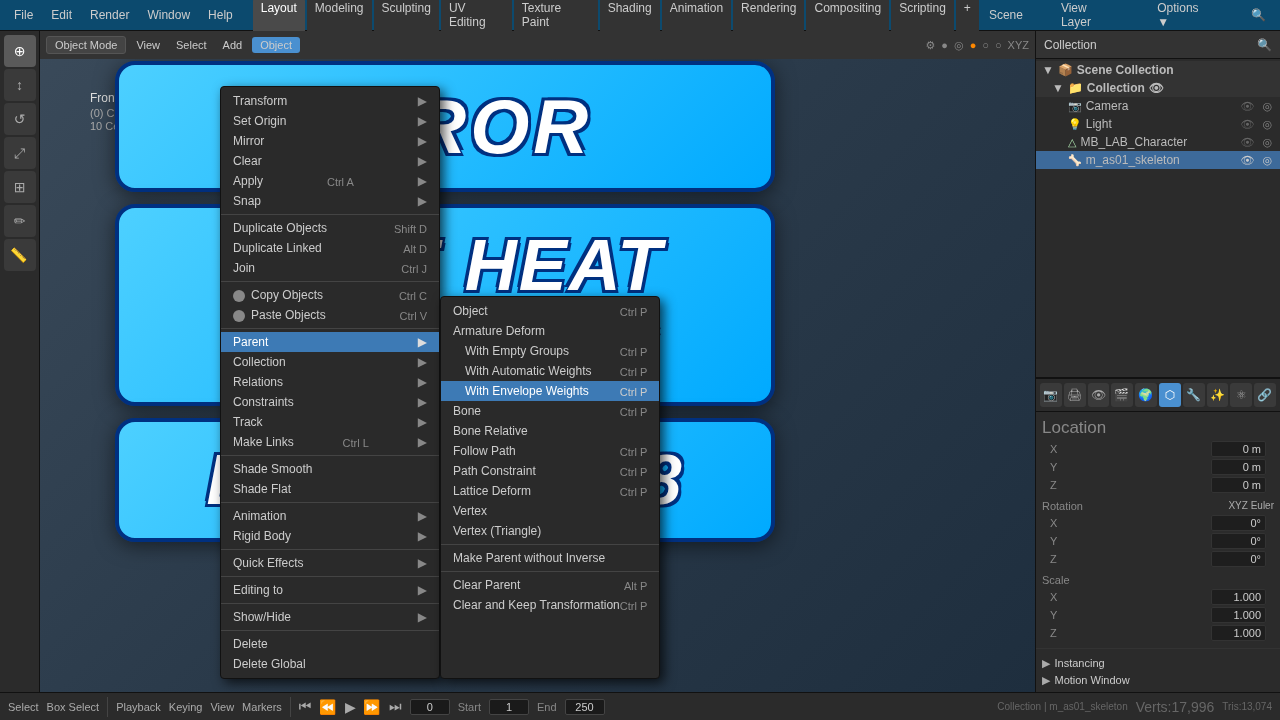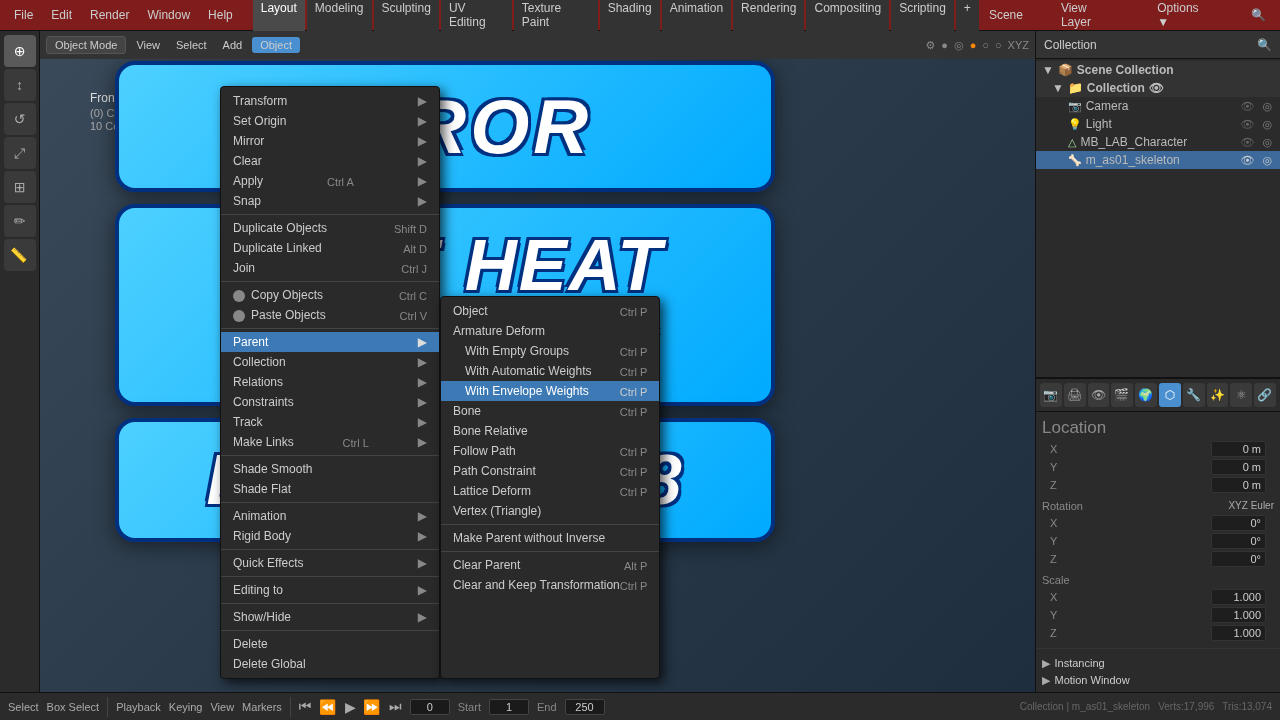--- a/index.html
+++ b/index.html
@@ -17,21 +17,21 @@
       width: 1280px;
       height: 720px;
       position: relative;
       display: flex;
       flex-direction: column;
     }
 
     
     .top-menubar {
       height: 31px;
-      background: #7f1d1d;
+      background: #0c4a6e;
       display: flex;
       align-items: center;
       gap: 2px;
       padding: 0 6px;
       border-bottom: 1px solid #111;
       z-index: 100;
     }
     .top-menubar span {
       color: #ccc;
       font-size: 12px;
@@ -651,20 +651,23 @@
             </div>
           <div class="menu-item">
               <span>Path Constraint</span>
               <span class="shortcut">Ctrl P</span>
             </div>
           <div class="menu-item">
               <span>Lattice Deform</span>
               <span class="shortcut">Ctrl P</span>
             </div>
           <div class="menu-item">
+              <span>Vertex</span>
+            </div>
+          <div class="menu-item">
               <span>Vertex (Triangle)</span>
             </div>
           <div class="menu-sep"></div>
           <div class="menu-item">
               <span>Make Parent without Inverse</span>
             </div>
           <div class="menu-sep"></div>
           <div class="menu-item">
               <span>Clear Parent</span>
               <span class="shortcut">Alt P</span>
@@ -838,17 +841,17 @@
     <span style="color:#aaa; font-size:14px; cursor:pointer;">⏭</span>
 
     <input class="frame-input" value="0" style="">
     <span style="color:#888; font-size:11px;">Start</span>
     <input class="frame-input" value="1" style="">
     <span style="color:#888; font-size:11px;">End</span>
     <input class="frame-input" value="250" style="">
     <div style="flex:1;"></div>
 
     <span style="color:#666; font-size:10px;">Collection | m_as01_skeleton</span>
-    <span style="color:#666; font-size:10px;">Verts:17,996</span>
+    <span style="color:#666; font-size:14px;">Verts:17,996</span>
     <span style="color:#666; font-size:10px;">Tris:13,074</span>
   </div>
 
 </div>
 
 </body></html>

